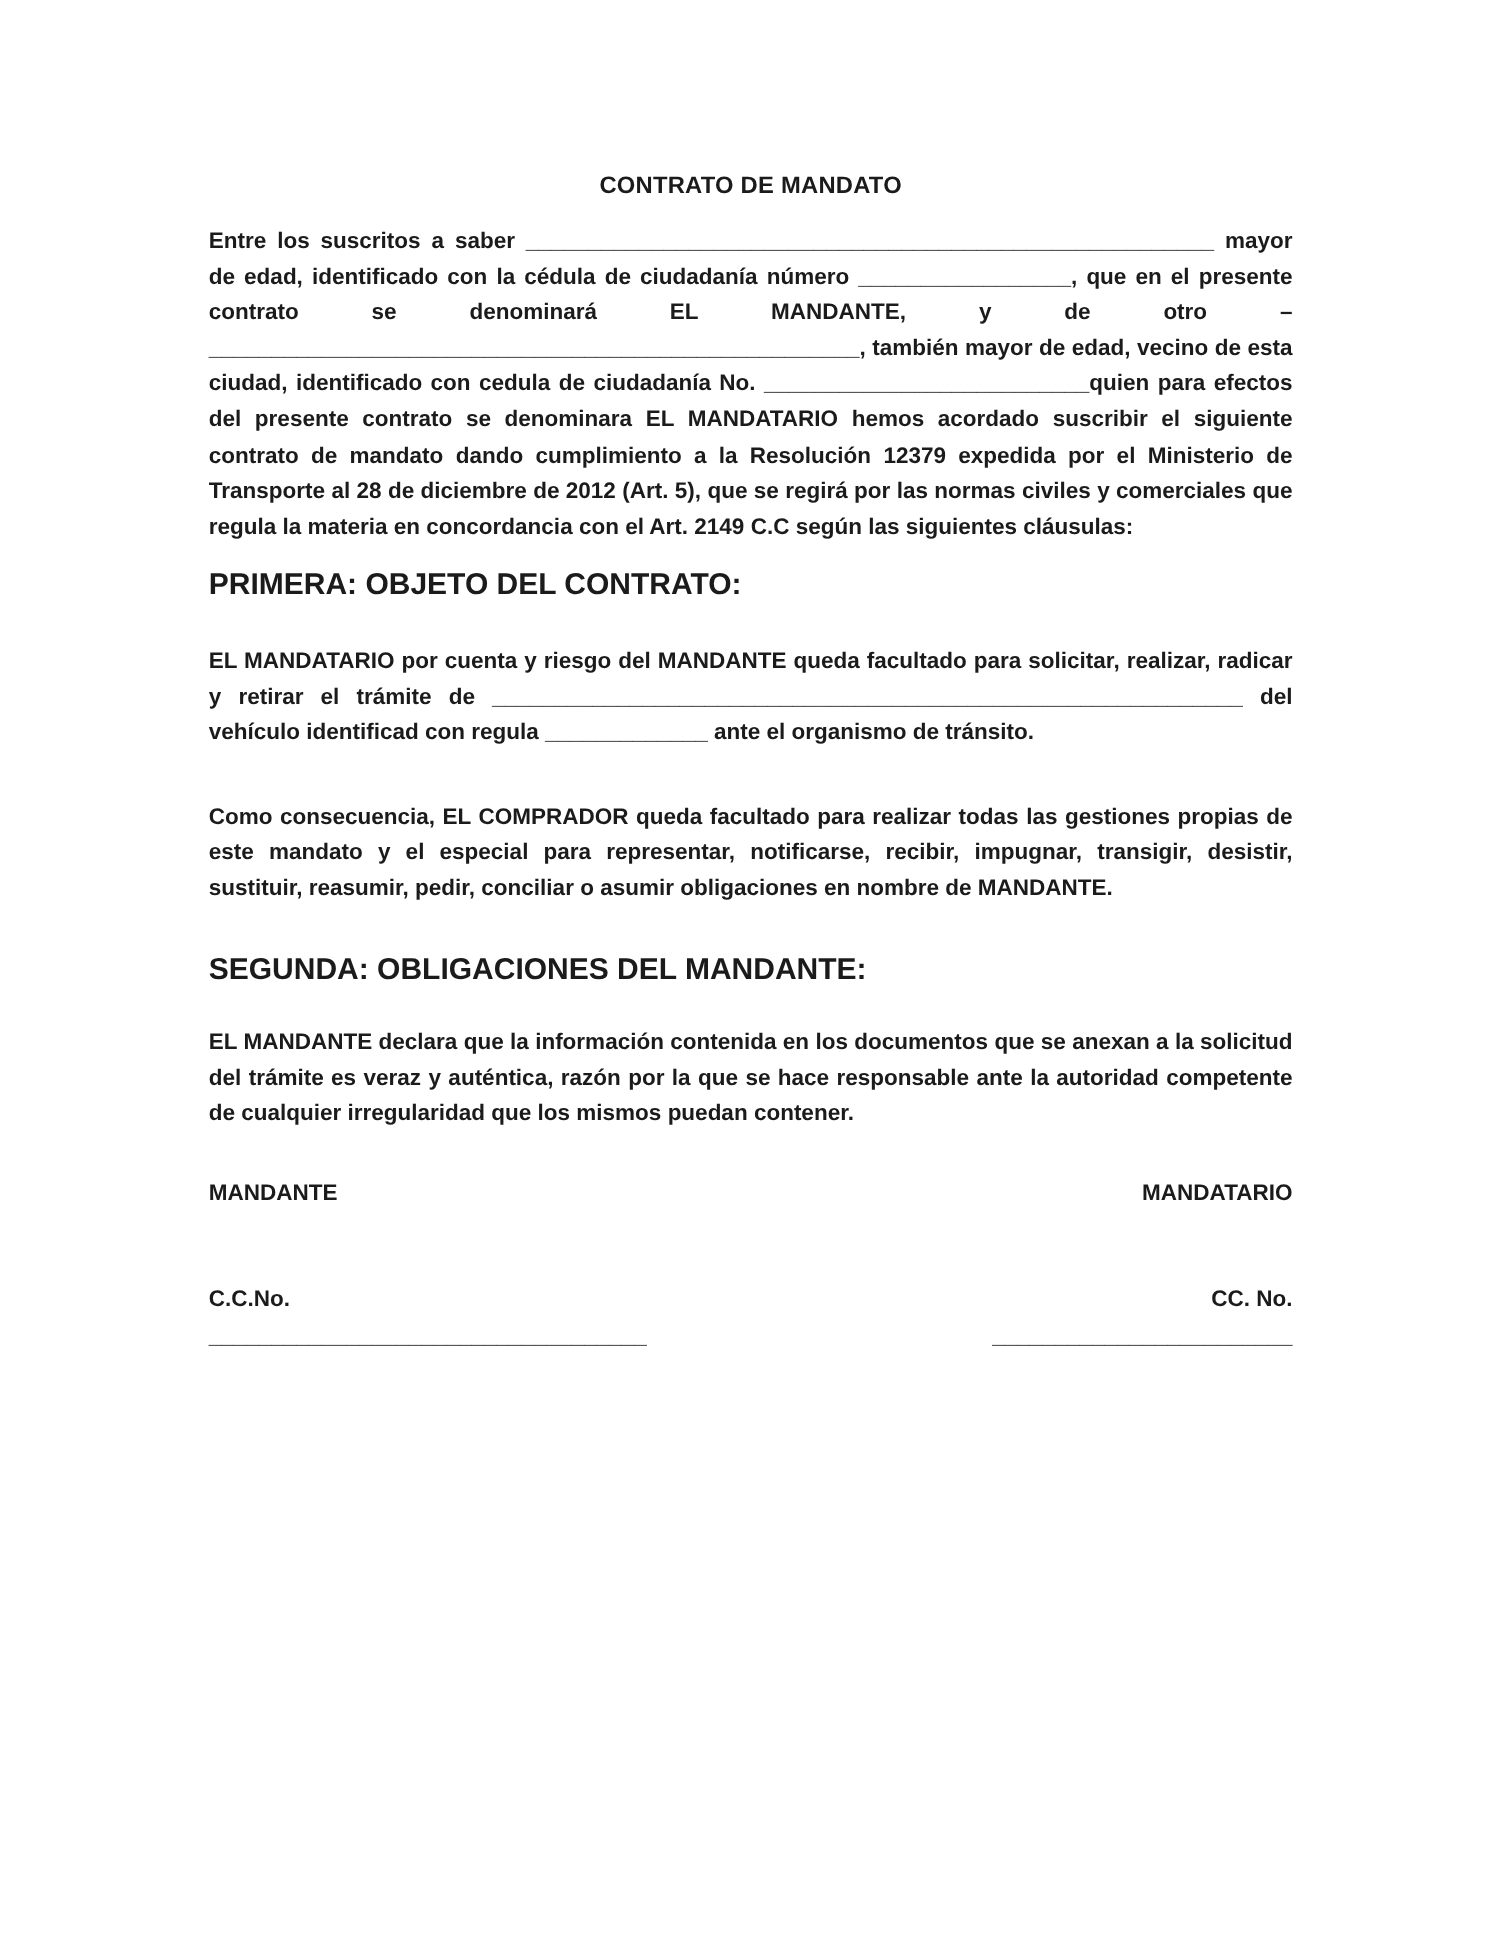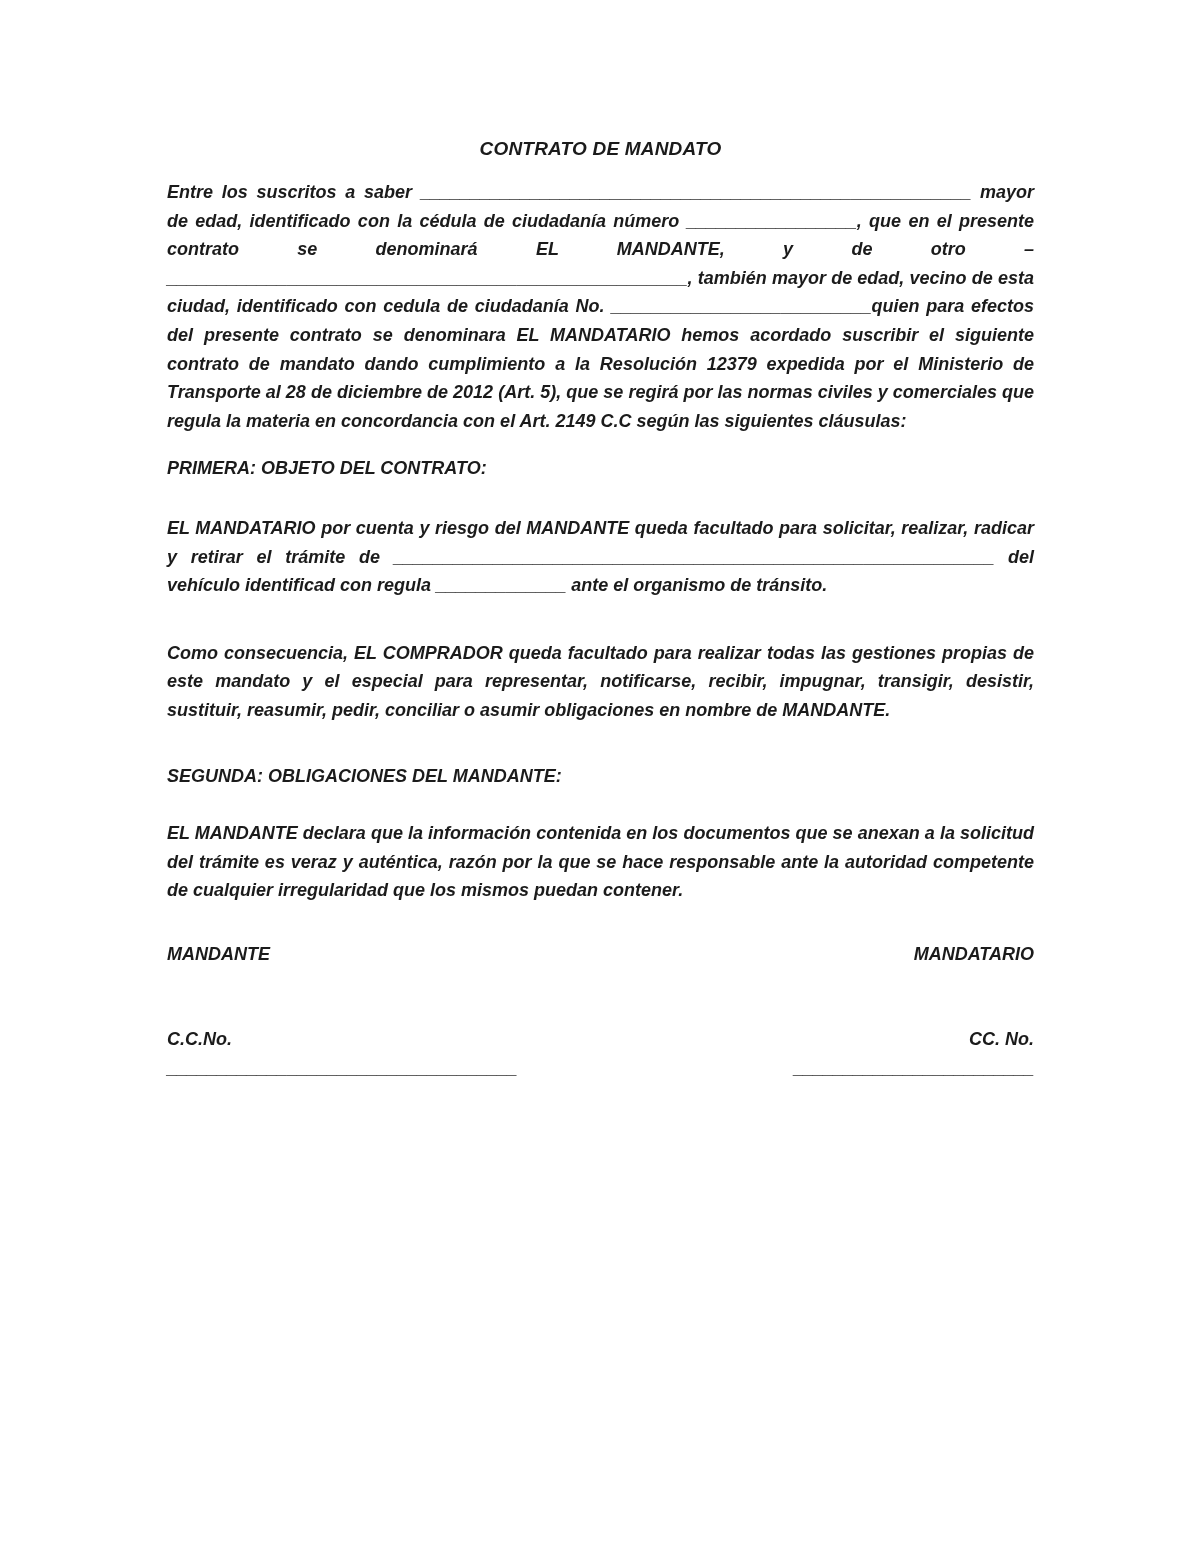--- a/index.html
+++ b/index.html
@@ -9,36 +9,35 @@
     width: 1200px;
     height: 1553px;
     margin: 0 auto;
     background: #ffffff;
     color: #1b1b1b;
     font-family: "Liberation Sans", sans-serif;
     font-weight: 700;
     font-size: 18px;
     padding: 138px 166px 40px 167px;
     overflow: hidden;
-    font-style: italic;
   }
   .doc-title {
     text-align: center;
     font-size: 19px;
     letter-spacing: 0.2px;
     margin-bottom: 18px;
   }
   p.body-par {
     text-align: justify;
     line-height: 28.6px;
     overflow-wrap: break-word;
     word-break: break-word;
   }
   .heading {
-    font-size: 18px;
+    font-size: 24px;
     line-height: 28.6px;
   }
   .mb-intro   { margin-bottom: 19px; }
   .mb-h1      { margin-bottom: 31px; }
   .mb-p2      { margin-bottom: 39px; }
   .mb-p3      { margin-bottom: 37px; }
   .mb-h2      { margin-bottom: 29px; }
   .mb-p4      { margin-bottom: 35px; }
   .sig-row {
     display: flex;

